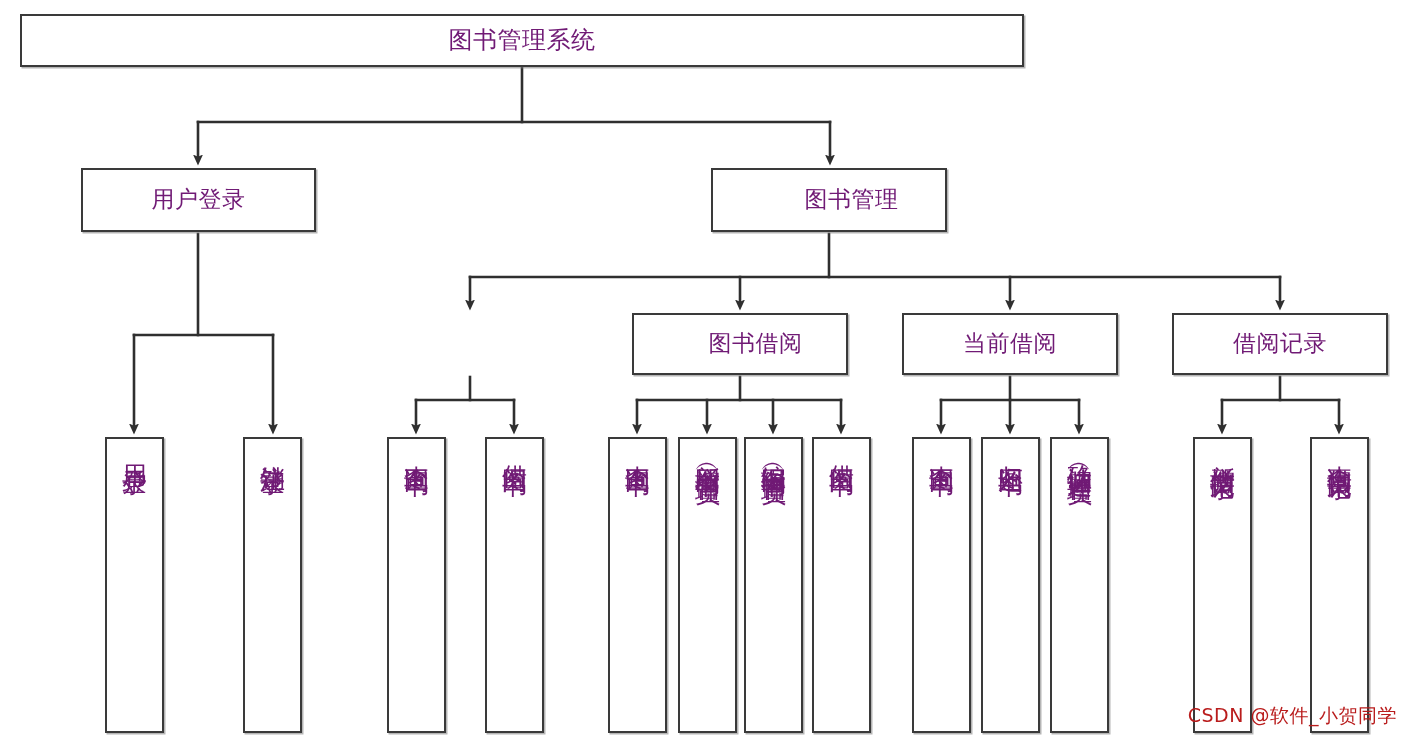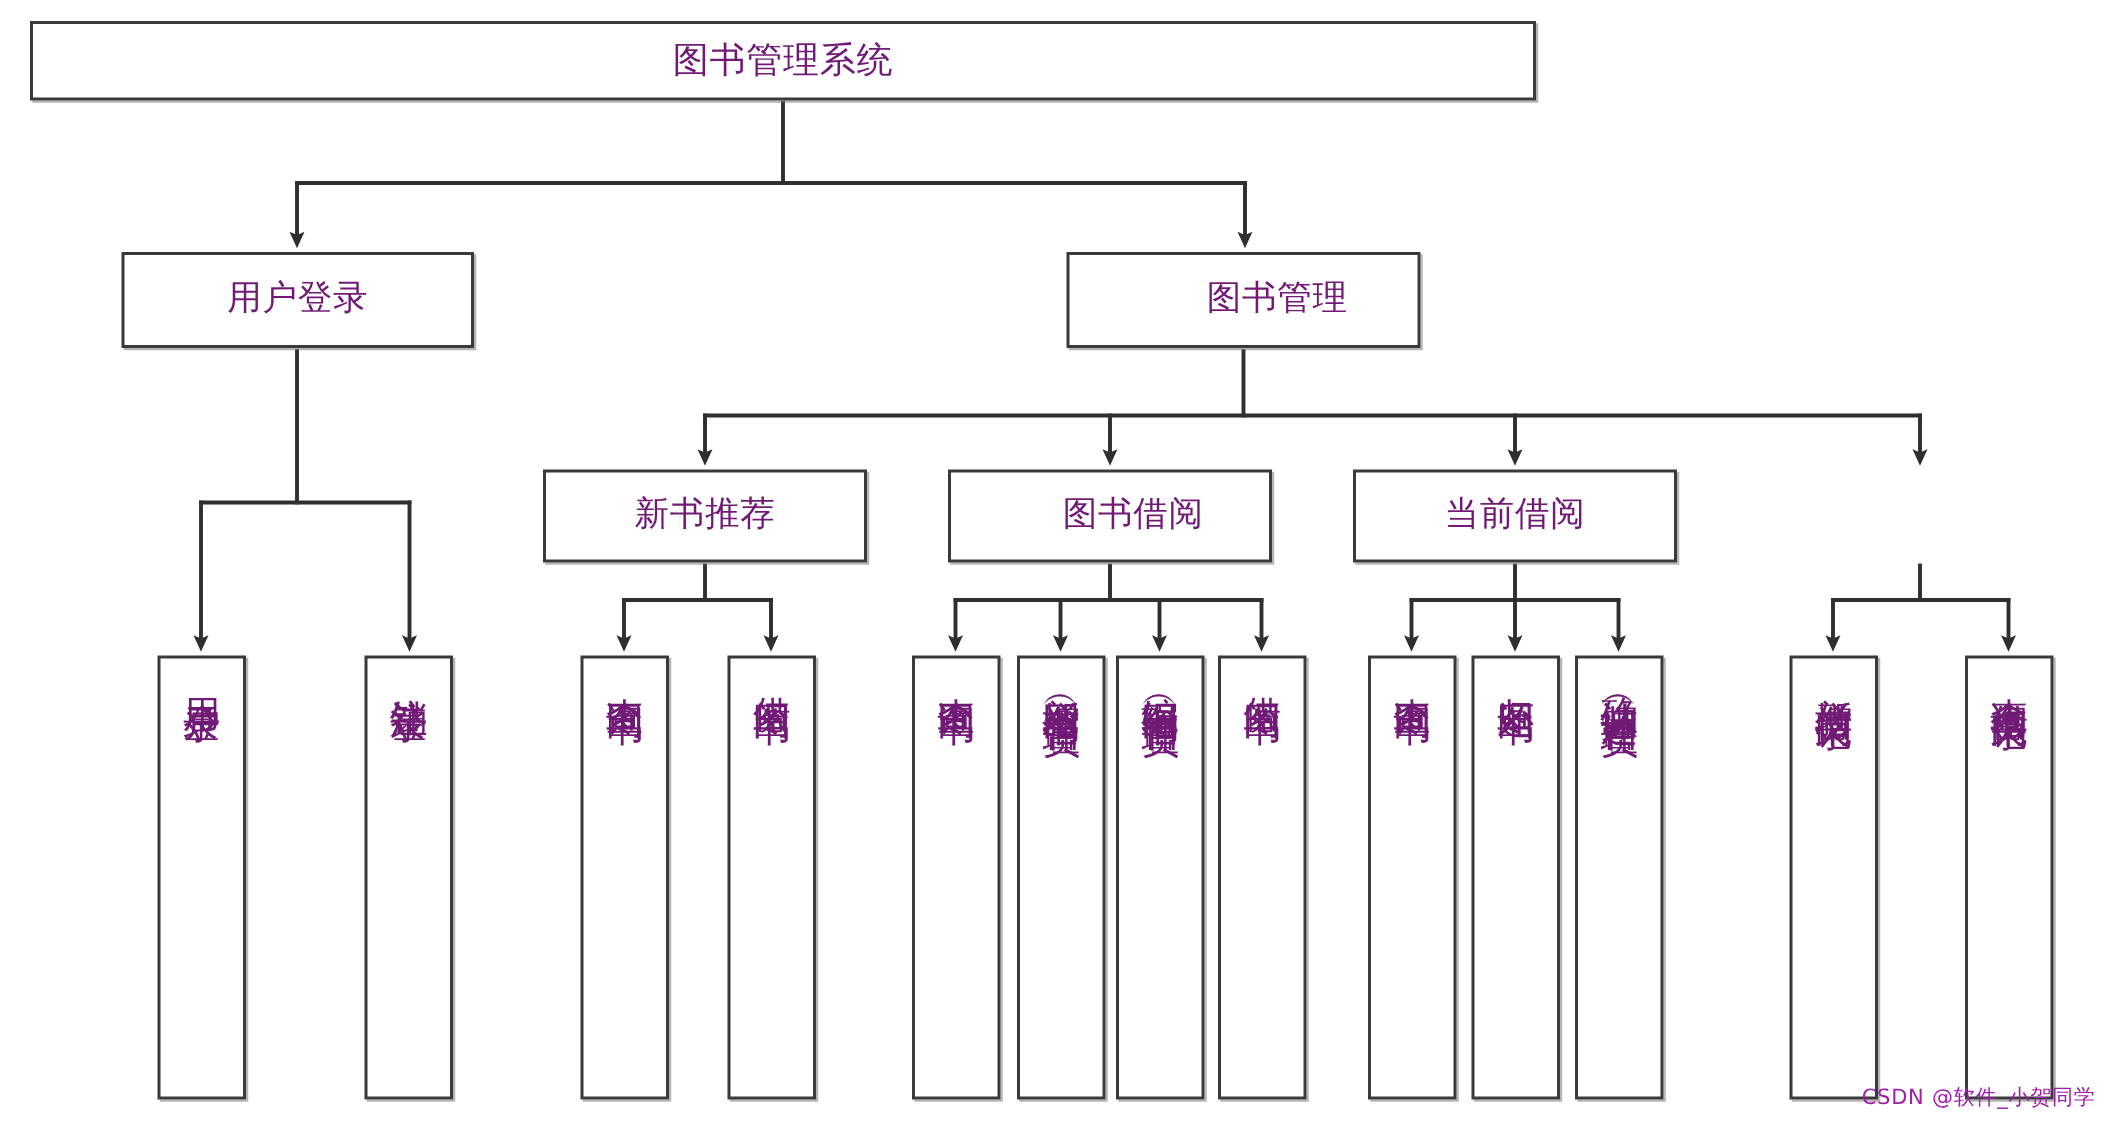--- a/index.html
+++ b/index.html
@@ -60,23 +60,23 @@
     writing-mode: vertical-rl;
     text-orientation: upright;
     font-size: 25px;
     line-height: 1.0;
     letter-spacing: 2.5px;
     white-space: nowrap;
   }
   .watermark {
     position: absolute;
     right: 8px;
-    bottom: 6px;
-    font-size: 14px;
-    color: #a21caf;
+    bottom: 18px;
+    font-size: 19px;
+    color: #b91c1c;
     letter-spacing: 0.5px;
     white-space: nowrap;
     user-select: none;
   }
 </style>
 </head>
 <body>
 
 <div id="diagram-root">
 
@@ -134,29 +134,29 @@
     <span class="label">图书管理系统</span>
   </div>
 
   <div class="node h" style="left:81px; top:168px; width:235px; height:64px;">
     <span class="label">用户登录</span>
   </div>
   <div class="node h" style="left:711px; top:168px; width:236px; height:64px;padding-left:45px;">
     <span class="label">图书管理</span>
   </div>
 
-  <div class="node h" style="left:362px; top:313px; width:216px; height:62px;">
-    <span class="label">新书推荐</span>
-  </div>
   <div class="node h" style="left:632px; top:313px; width:216px; height:62px;padding-left:31px;">
     <span class="label">图书借阅</span>
   </div>
   <div class="node h" style="left:902px; top:313px; width:216px; height:62px;justify-content:center;">
     <span class="label">当前借阅</span>
   </div>
+  <div class="node h" style="left:1172px; top:313px; width:216px; height:62px;">
+    <span class="label">借阅记录</span>
+  </div>
 
   <div class="node v" style="left:105px; top:437px; width:59px; height:296px;">
     <span class="label">用户登录</span>
   </div>
   <div class="node v" style="left:243px; top:437px; width:59px; height:296px;">
     <span class="label">注销登录</span>
   </div>
 
   <div class="node v" style="left:387px; top:437px; width:59px; height:296px;">
     <span class="label">查询图书</span>

